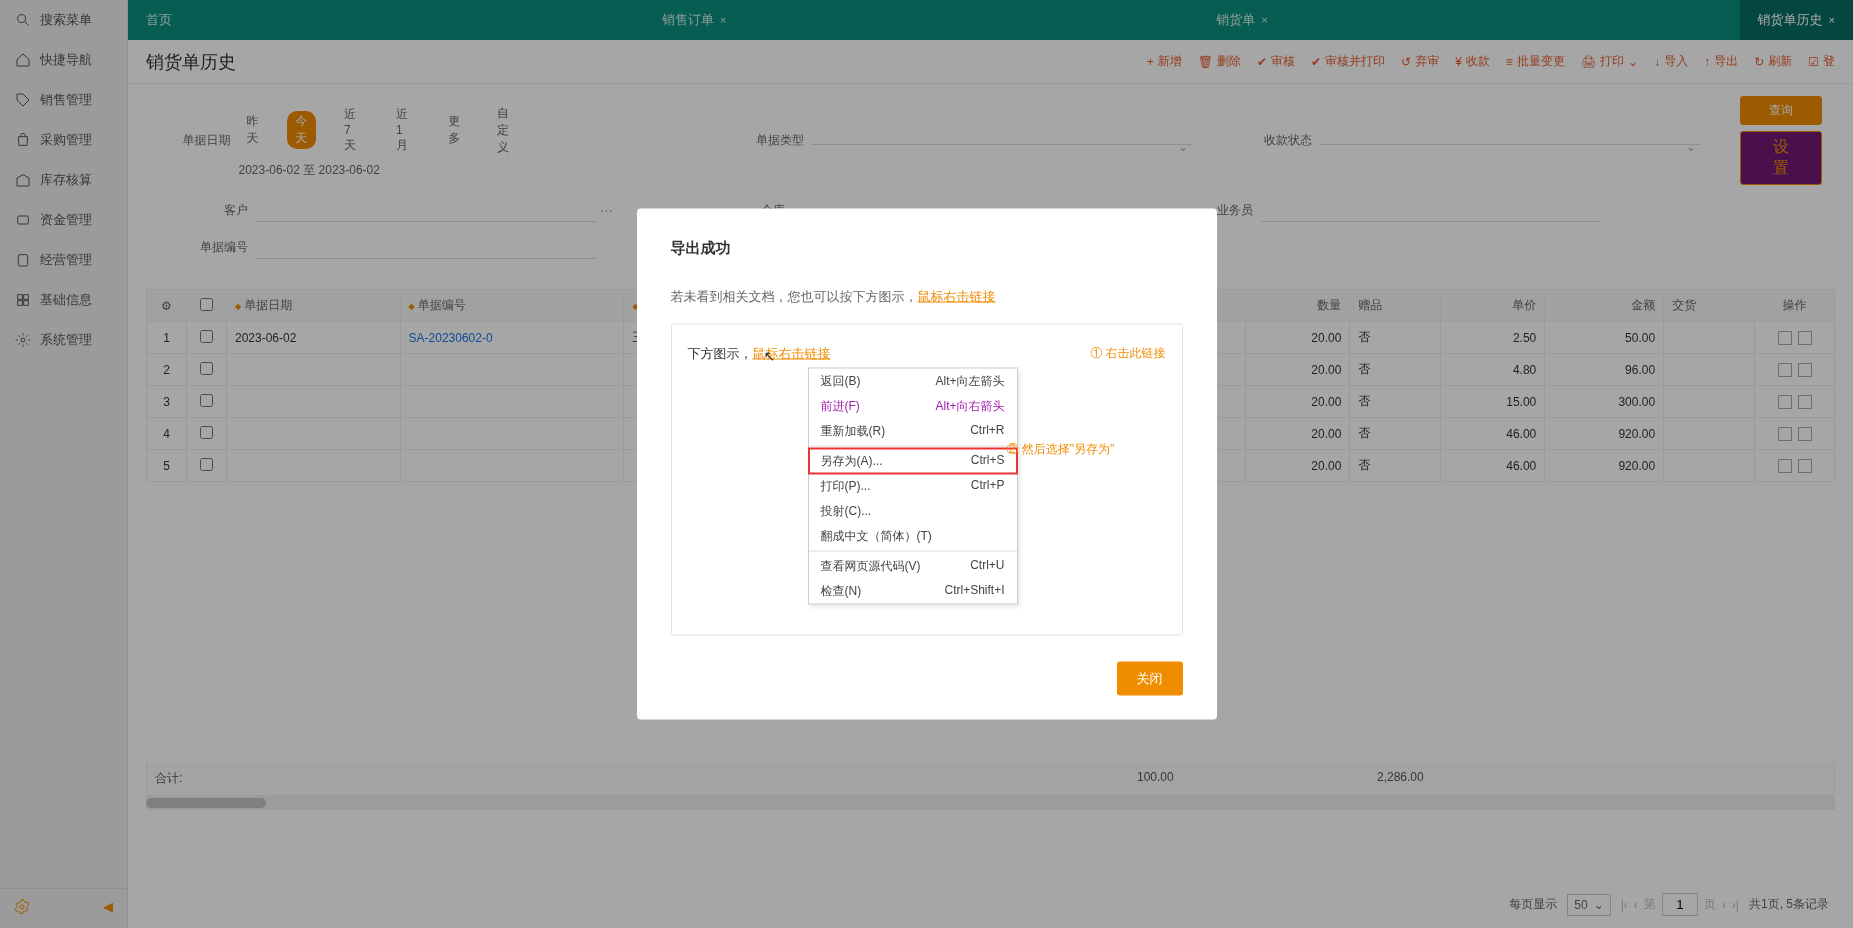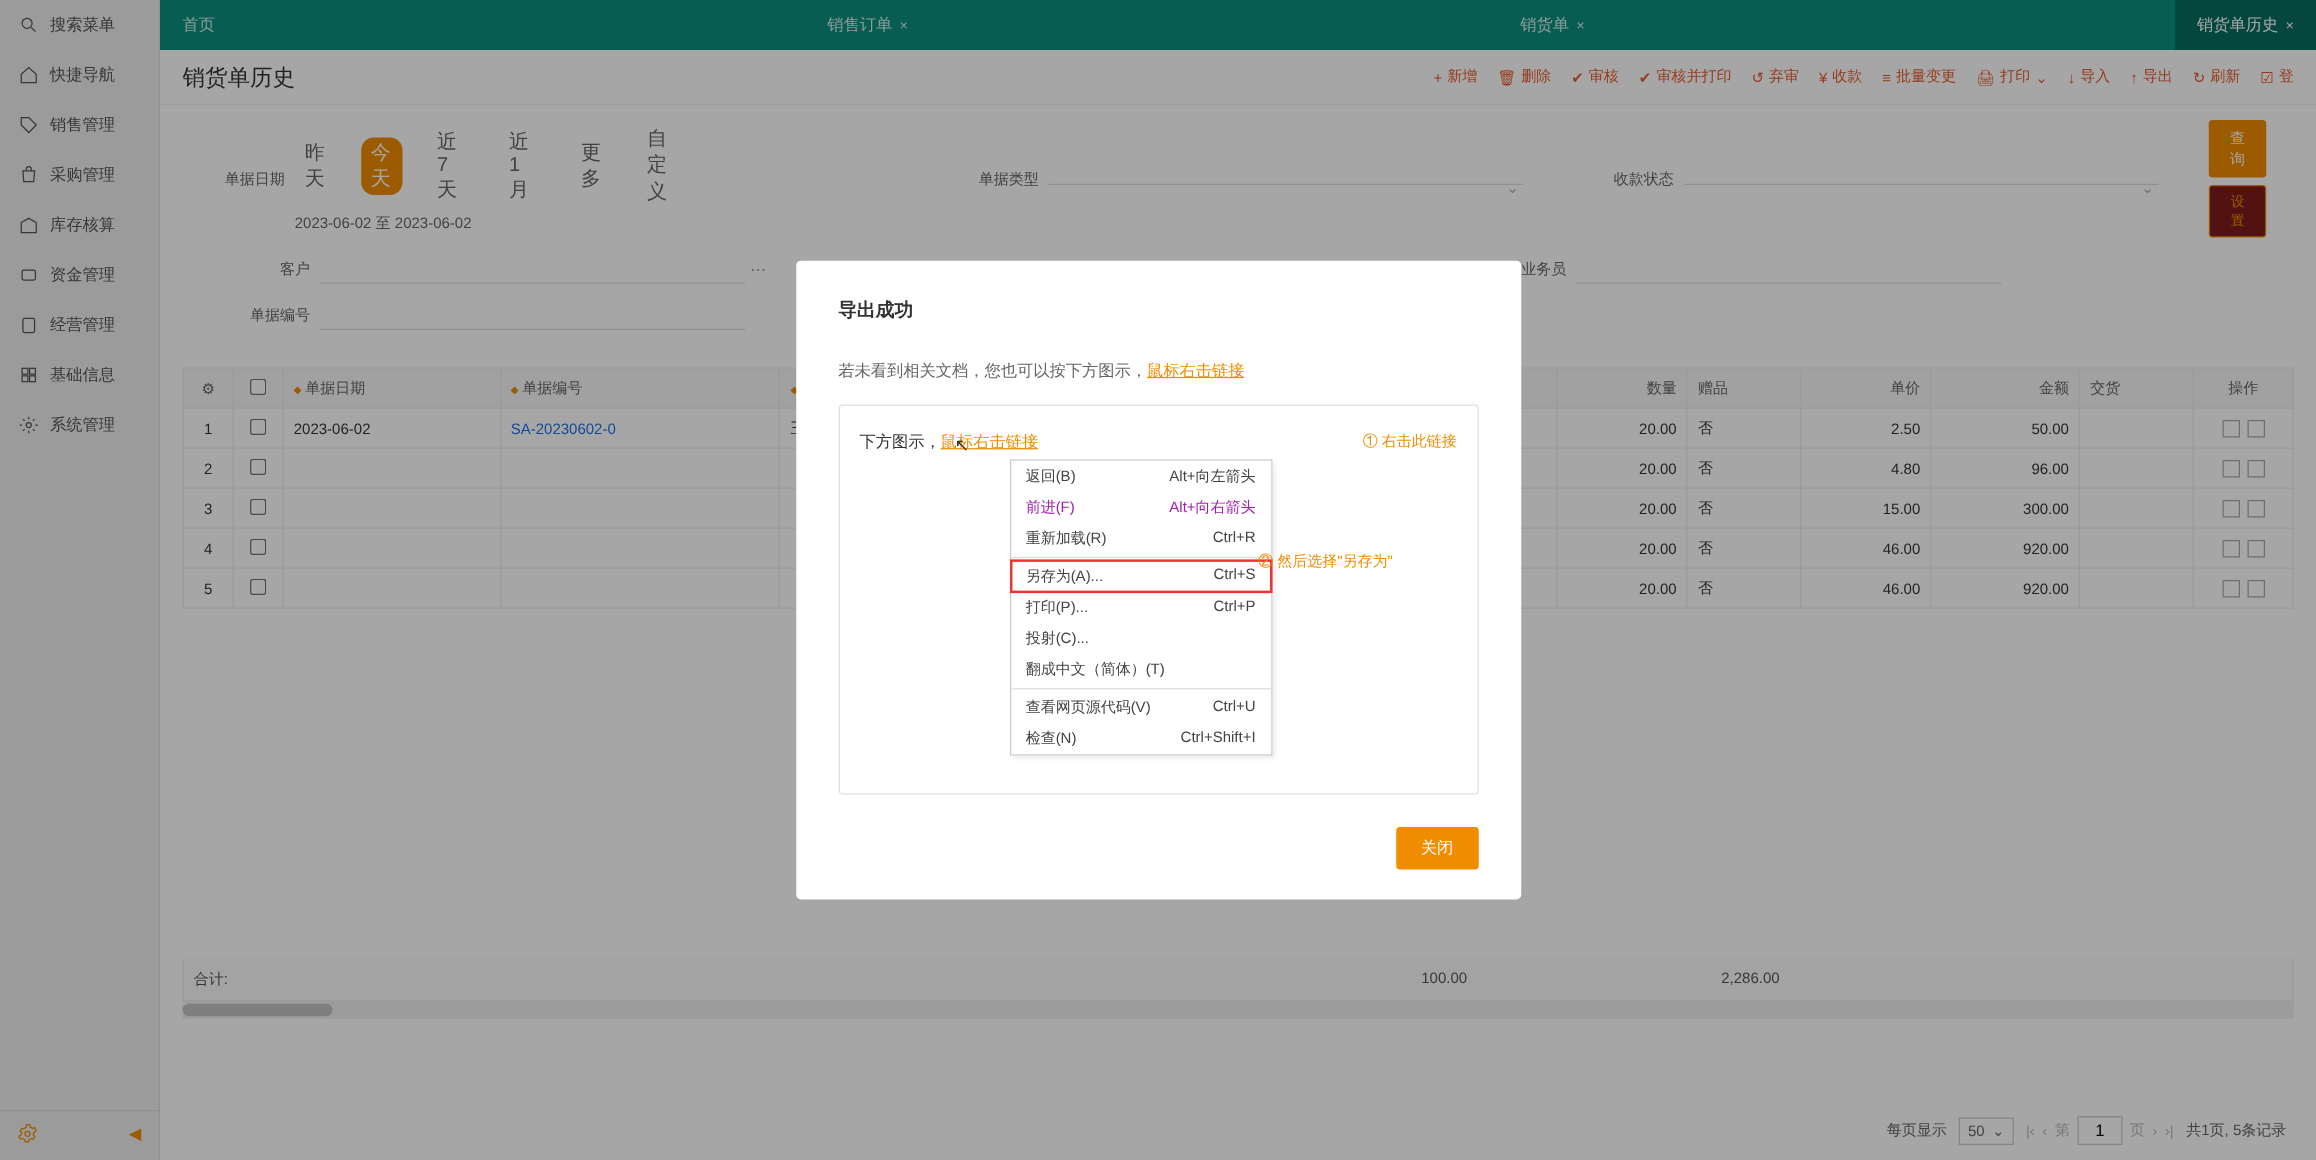--- a/index.html
+++ b/index.html
@@ -25,30 +25,30 @@
 .toolbar { display: flex; gap: 16px; }
 .tool-btn { color: #555; cursor: pointer; font-size: 12px; display: flex; align-items: center; gap: 4px; }
 .tool-btn.red { color: #e65c2e; }
 .tool-btn.last { color: #e65c2e; }
 
 
 .filter-area { padding: 12px 40px 8px 40px; }
 .filter-row { display: flex; align-items: center; margin-bottom: 14px; gap: 40px; }
 .filter-item { display: flex; align-items: center; }
 .filter-label { width: 80px; text-align: right; color: #666; font-size: 12px; margin-right: 8px; }
-.date-btns { display: flex; align-items: center; gap: 20px; font-size: 16px; color: #666; }
+.date-btns { display: flex; align-items: center; gap: 20px; font-size: 12px; color: #666; }
 .date-btn { padding: 2px 8px; cursor: pointer; }
 .date-btn.on { background: #f08c00; color: #fff; border-radius: 10px; }
 .date-range { font-size: 12px; color: #666; margin-top: 4px; }
 .filter-input { border: none; border-bottom: 1px solid #ddd; width: 340px; padding: 4px; font-size: 12px; background: transparent; }
 .filter-select { border: none; border-bottom: 1px solid #ddd; width: 380px; padding: 4px; font-size: 12px; background: transparent; position: relative; }
 .filter-select::after { content: "⌄"; position: absolute; right: 4px; color: #aaa; }
 .btn-stack { display: flex; flex-direction: column; gap: 6px; margin-left: auto; }
 .btn-primary { background: #f08c00; color: #fff; padding: 5px 16px; border-radius: 3px; border: 1px solid #f08c00; cursor: pointer; font-size: 12px; }
-.btn-secondary { background: #7f1d1d; color: #f08c00; padding: 5px 16px; border-radius: 3px; border: 1px solid #f08c00; cursor: pointer; font-size: 11px; }
+.btn-secondary { background: #701a75; color: #f08c00; padding: 5px 32px; border-radius: 3px; border: 1px solid #f08c00; cursor: pointer; font-size: 16px; }
 
 
 .table-wrap { margin: 8px 18px 0 18px; }
 table { width: 100%; border-collapse: collapse; }
 th, td { border: 1px solid #eee; padding: 7px 8px; font-size: 12px; text-align: left; white-space: nowrap; }
 th { background: #f7f7f7; color: #666; font-weight: normal; }
 th.sortable::before { content: "◆"; color: #f08c00; font-size: 8px; margin-right: 3px; }
 td.num { text-align: right; }
 td.ctr, th.ctr { text-align: center; }
 .link { color: #1a73e8; cursor: pointer; }

